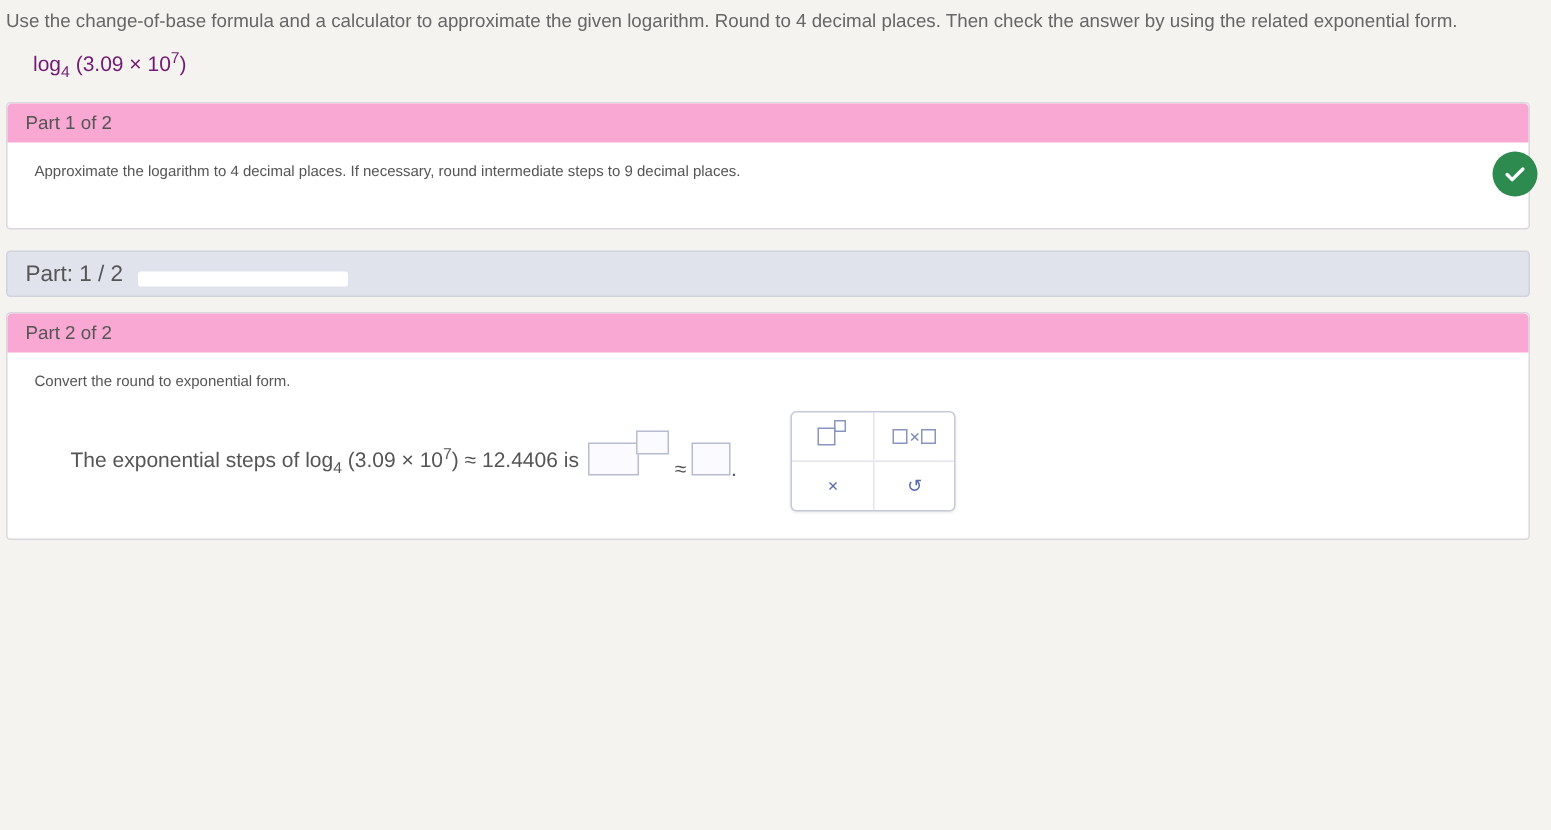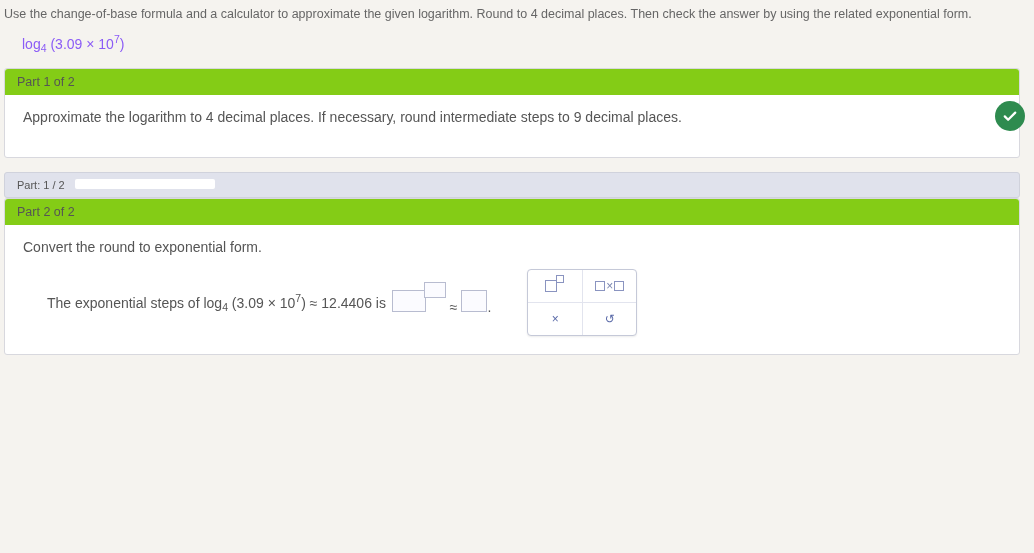--- a/index.html
+++ b/index.html
@@ -7,41 +7,41 @@
     width: 1034px;
     height: 553px;
     font-family: Arial, sans-serif;
     background: #f5f3ef;
     color: #555;
     font-size: 13px;
     overflow: hidden;
   }
   .page { padding: 6px 14px 0 4px; }
   .instr { font-size: 12.5px; color: #666; line-height: 1.35; margin-bottom: 10px; filter: blur(0.3px); }
-  .main-expr { font-size: 14px; color: #8b5cf6; margin: 4px 0 14px 18px; }
+  .main-expr { font-size: 14px; color: #701a75; margin: 4px 0 14px 18px; }
   .sub { font-size: 0.75em; vertical-align: sub; }
   .sup { font-size: 0.75em; vertical-align: super; }
 
   .card {
     background: #fff;
     border: 1px solid #d8d8de;
     border-radius: 3px;
     margin-bottom: 14px;
     position: relative;
   }
   .card-header {
-    background: #84cc16;
+    background: #f9a8d4;
     color: #555;
     font-size: 12.5px;
     padding: 6px 12px;
     border-top-left-radius: 3px;
     border-top-right-radius: 3px;
   }
   .card-body { padding: 14px 18px 18px 18px; }
-  .prompt-text { font-size: 14px; color: #555; margin-bottom: 14px; filter: blur(0.25px); }
+  .prompt-text { font-size: 10px; color: #555; margin-bottom: 14px; filter: blur(0.25px); }
 
   .expr-line { font-size: 14px; color: #555; margin-left: 24px; display:flex; align-items:center; gap:6px; flex-wrap:wrap;}
   .answer-box {
     display: inline-block;
     border: 1px solid #9aa0b4;
     padding: 3px 10px;
     font-size: 13px;
     color: #444;
     background: #fff;
   }
@@ -53,25 +53,26 @@
     width: 30px; height: 30px;
     border-radius: 50%;
     background: #2e8b4f;
     display:flex; align-items:center; justify-content:center;
   }
   .check-badge svg { width:18px; height:18px; }
 
   .progress-row {
     background: #e0e2ec;
     padding: 6px 12px;
-    font-size: 11px;
+    font-size: 15px;
     color: #555;
-    display:flex; align-items:flex-start; gap:10px;
+    display:flex; align-items:flex-end; gap:10px;
     border: 1px solid #d0d2dc;
     border-radius:3px;
+    margin-bottom: 10px;
   }
   .pbar {
     width: 140px; height: 10px;
     background: #fff;
     border-radius: 2px;
     overflow:hidden;
   }
   .pbar-fill { height:100%; background:#2b5fc0; }
 
   .blank-base {

